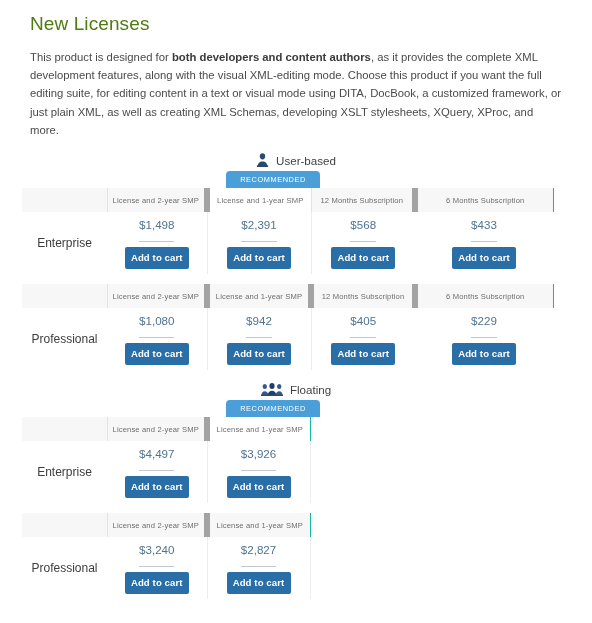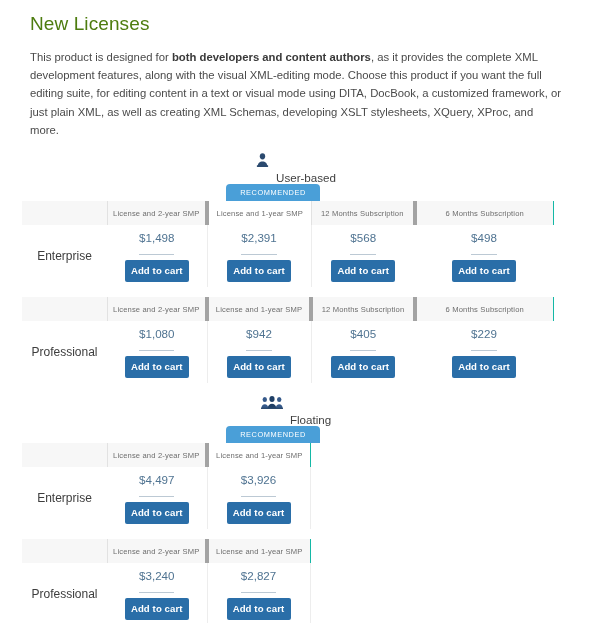--- a/index.html
+++ b/index.html
@@ -33,28 +33,28 @@
     text-align:center;
     font-size:11.6px;
     color:#3f3f3f;
     margin-top:13px;
     display:flex;
     align-items:center;
     justify-content:center;
     gap:7px;
     height:16px;
   }
-  .section-head .label{position:relative;top:17px;}
+  .section-head .label{position:relative;top:0px;}
 
   svg.ic{display:block;}
 
   
   .ptable{
     position:relative;
-    margin-top:16px;
+    margin-top:3px;
   }
   .rec-tab-row{height:17px;position:relative;}
   .rec-tab{
     position:absolute;
     height:17px;
     background:#4a9fd8;
     border-radius:4px 4px 0 0;
     color:#ffffff;
     font-size:7.4px;
     letter-spacing:.55px;
@@ -71,21 +71,21 @@
   }
   table.pt.narrow{width:288px;}
 
   table.pt thead th{
     background:#f7f7f7;
     font-size:7.6px;
     font-weight:400;
     color:#6d6d6d;
     height:24px;
     padding:0 4px;
-    border-right:4px solid #a3a3a3;
+    border-right:6px solid #a3a3a3;
     text-align:center;
     vertical-align:middle;
     letter-spacing:.15px;
   }
   table.pt thead th.corner{
     background:#f7f7f7;
     border-right:1px solid #e2e2e2;
   }
   table.pt thead th.rec{background:#ffffff;border-right:1px solid #e2e2e2;}
   table.pt thead th:last-child{border-right:1px solid #14b8a6;}
@@ -192,21 +192,21 @@
             </div>
           </td>
           <td class="norule">
             <div class="cell-inner">
               <span class="price">$568</span>
               <button class="cartbtn">Add to cart</button>
             </div>
           </td>
           <td class="norule">
             <div class="cell-inner">
-              <span class="price">$498</span>
+              <span class="price">$433</span>
               <button class="cartbtn">Add to cart</button>
             </div>
           </td>
         </tr>
       </tbody>
     </table>
   </div>
 
   <div class="gap"></div>
 

